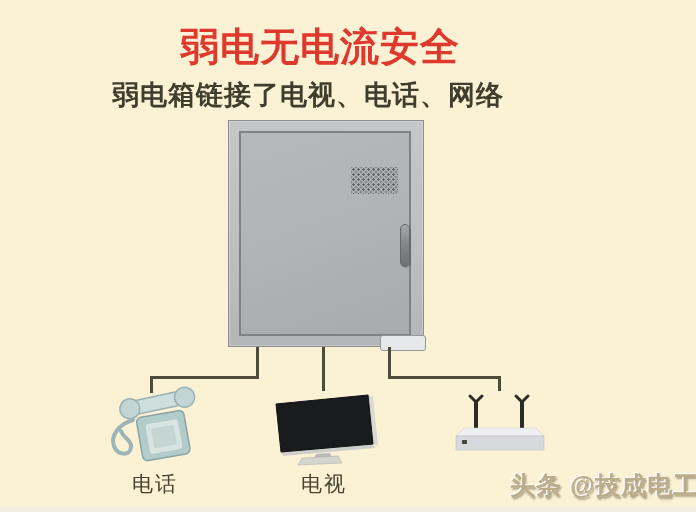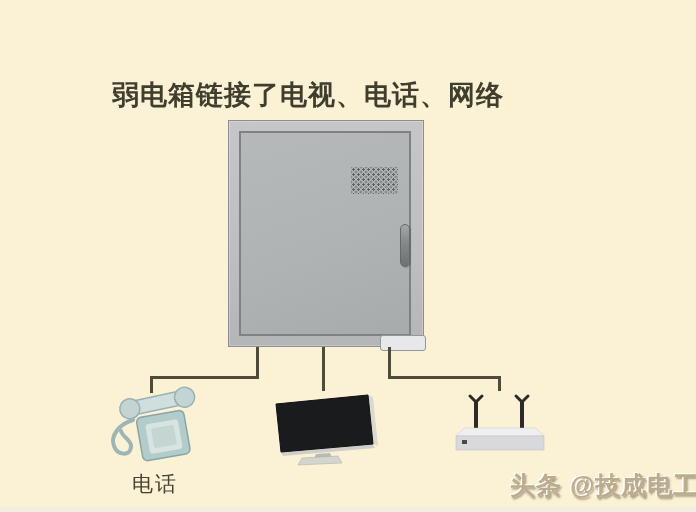--- a/index.html
+++ b/index.html
@@ -103,20 +103,21 @@
     text-shadow:-1.5px -1.5px 0 rgba(255,255,255,.95),
                  1.5px  1.5px 2px rgba(105,95,70,.55);
     letter-spacing:1px;
   }
 </style>
 </head>
 <body>
 
 <div class="canvas">
 
+  <div class="page-title">弱电无电流安全</div>
   <div class="page-subtitle">弱电箱链接了电视、电话、网络</div>
 
   <div class="wc-box">
     <div class="wc-frame"></div>
     <div class="wc-door">
       <div class="wc-grille"></div>
       <div class="wc-handle"></div>
       <div class="wc-plate"></div>
     </div>
   </div>
@@ -155,17 +156,18 @@
     <path d="M26,10 L20,4 M26,10 L32,4" stroke="#2c2b25" stroke-width="3" stroke-linecap="round"></path>
     <path d="M72,10 L66,4 M72,10 L78,4" stroke="#2c2b25" stroke-width="3" stroke-linecap="round"></path>
     <rect x="24" y="8" width="4" height="28" fill="#2c2b25"></rect>
     <rect x="70" y="8" width="4" height="28" fill="#2c2b25"></rect>
     <polygon points="14,36 86,36 94,44 6,44" fill="#efeff1" stroke="#c9c9cc" stroke-width="0.5"></polygon>
     <polygon points="6,44 94,44 94,58 6,58" fill="#d8d9dc" stroke="#b9babd" stroke-width="0.5"></polygon>
     <rect x="12" y="48" width="5" height="4" fill="#4a4a44"></rect>
   </svg>
 
   <div class="dev-label dev-label-phone">电话</div>
+  <div class="dev-label dev-label-tv">电视</div>
 
   <div class="watermark">头条 @技成电工课堂</div>
 
   <div class="bottom-strip"></div>
 </div>
 
 </body></html>

